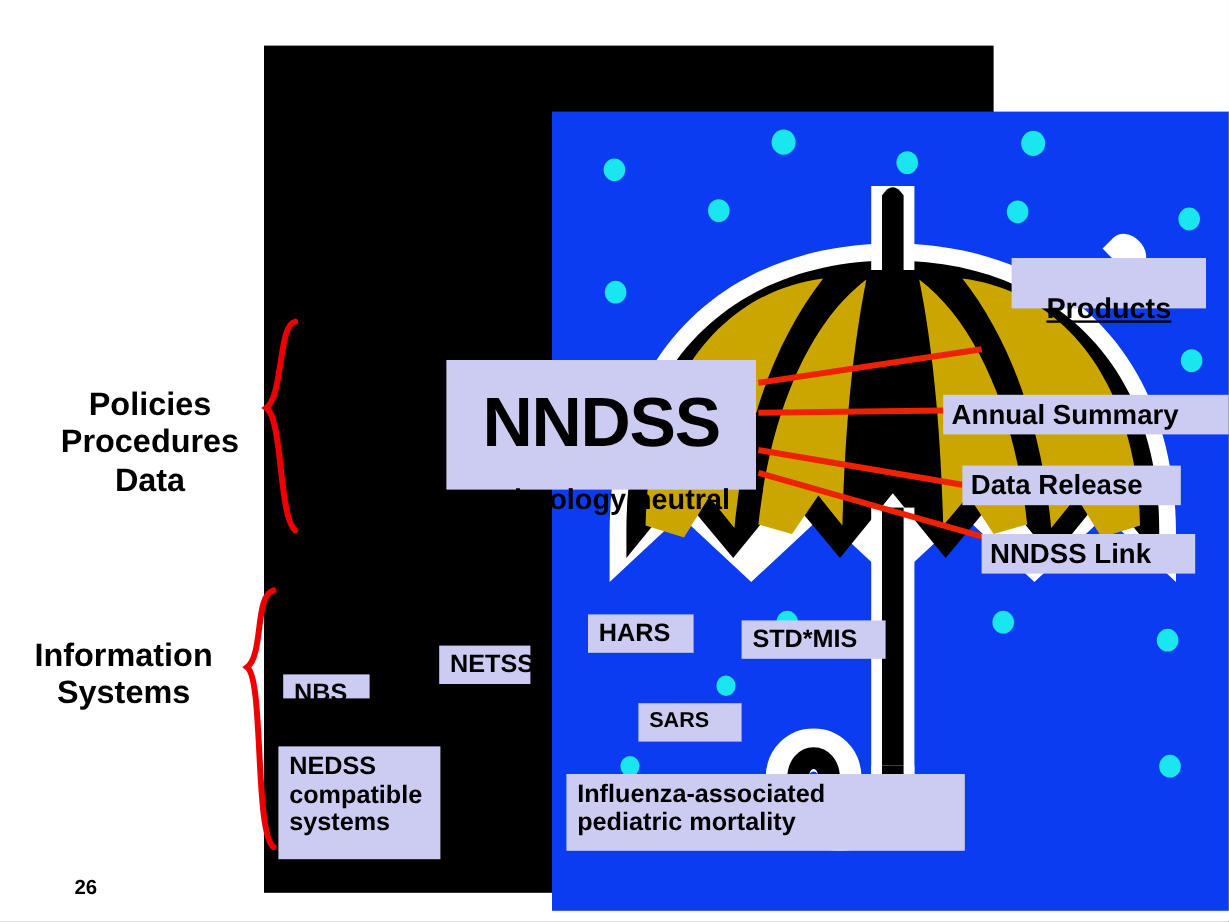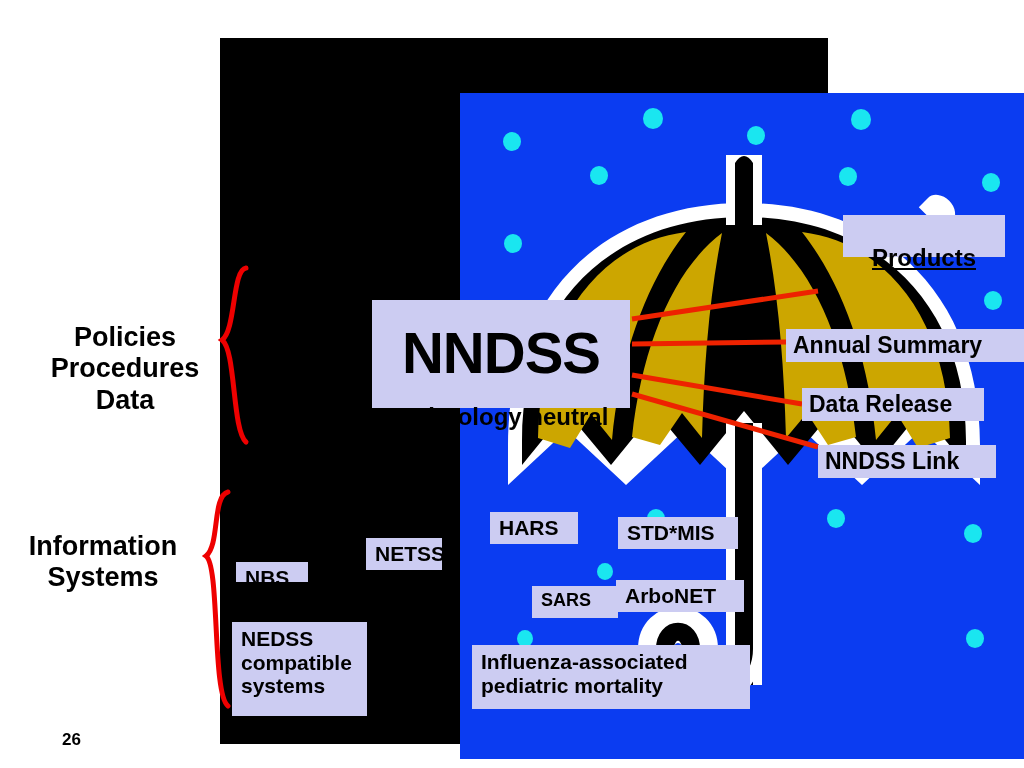--- a/index.html
+++ b/index.html
@@ -254,19 +254,18 @@
   <div class="lbl" style="left:818px; top:445px; width:178px; height:33px; font-size:23px; padding:4px 0 0 7px;">NNDSS Link</div>
 
   <div class="lbl" style="left:236px; top:562px; width:72px; height:20px; font-size:21px; padding:4px 0 0 9px;">NBS</div>
   <div class="lbl" style="left:232px; top:622px; width:135px; height:94px; font-size:21px; padding:5px 0 0 9px;">NEDSS
 compatible
 systems</div>
   <div class="lbl" style="left:366px; top:538px; width:76px; height:32px; font-size:21px; padding:4px 0 0 9px;">NETSS</div>
   <div class="lbl" style="left:490px; top:512px; width:88px; height:32px; font-size:21px; padding:4px 0 0 9px;">HARS</div>
   <div class="lbl" style="left:492px; top:586px; width:86px; height:32px; font-size:18px; padding:4px 0 0 9px;margin-left:40px;">SARS</div>
   <div class="lbl" style="left:618px; top:517px; width:120px; height:32px; font-size:21px; padding:4px 0 0 9px;">STD*MIS</div>
-  <div class="lbl" style="left:616px; top:580px; width:128px; height:32px; font-size:21px; padding:4px 0 0 9px;">ArboNET</div>
-  <div class="lbl" style="left:472px; top:645px; width:278px; height:64px; font-size:21px; padding:5px 0 0 9px;">Influenza-associated
+  <div class="lbl" style="left:472px; top:645px; width:332px; height:64px; font-size:21px; padding:5px 0 0 9px;">Influenza-associated
 pediatric mortality</div>
 
   <div class="pagenum">26</div>
 
 </div>
 
 </body></html>

